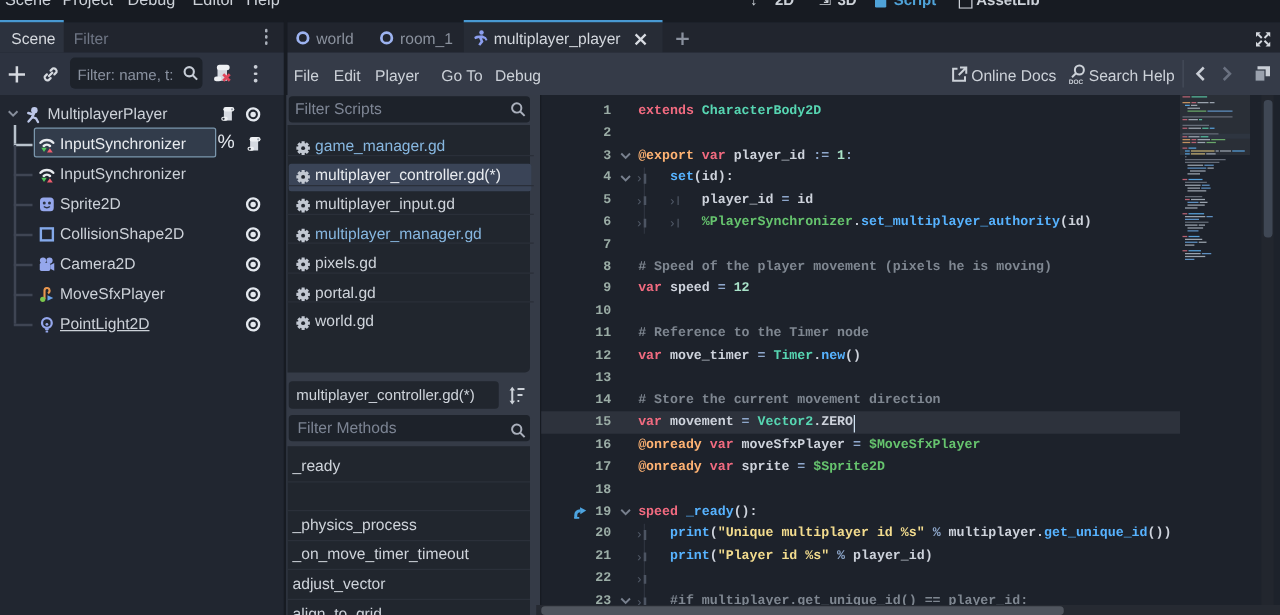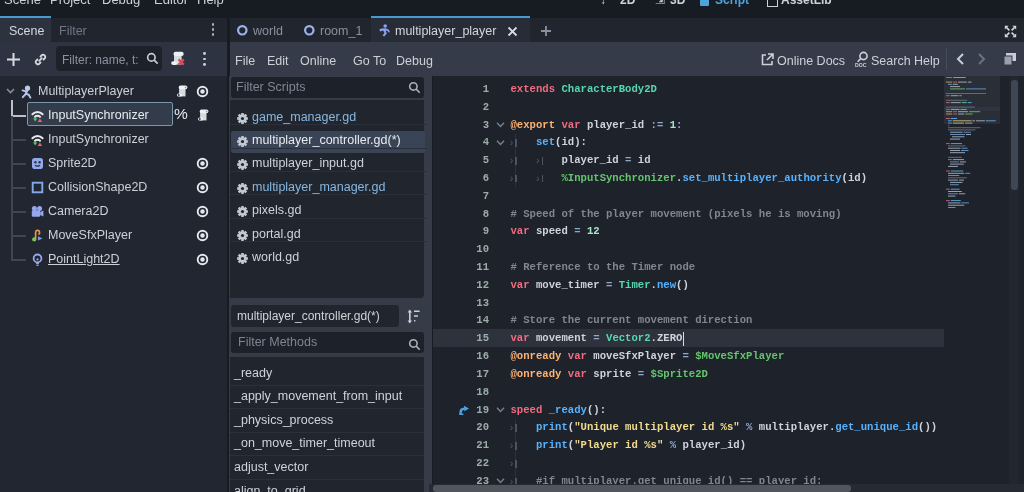--- a/index.html
+++ b/index.html
@@ -88,21 +88,21 @@
       <rect x="4.0" y="3.2" width="7.6" height="10.4" fill="#d6dae1"></rect>
       <rect x="3.5" y="0.8" width="10.2" height="4.3" rx="2.1" fill="#eef0f3"></rect>
       <rect x="1.2" y="10.2" width="6" height="3.8" rx="1.9" fill="#eef0f3"></rect>
       <path d="M8.6 8.4 L13.8 13.6 M13.8 8.4 L8.6 13.6" stroke="#e0485c" stroke-width="2.2"></path>
     </svg>
 <div class="a" style="left:203px;top:52px;width:2.8px;height:2.8px;background:#c9ced6;border-radius:50%;"></div>
 <div class="a" style="left:203px;top:57.5px;width:2.8px;height:2.8px;background:#c9ced6;border-radius:50%;"></div>
 <div class="a" style="left:203px;top:63px;width:2.8px;height:2.8px;background:#c9ced6;border-radius:50%;"></div>
 <div class="t" style="left:235px;top:53.5px;font-size:12.5px;color:#ccd1d8;">File</div>
 <div class="t" style="left:267px;top:53.5px;font-size:12.5px;color:#ccd1d8;">Edit</div>
-<div class="t" style="left:300px;top:53.5px;font-size:12.5px;color:#ccd1d8;">Online</div>
+<div class="t" style="left:300px;top:53.5px;font-size:12.5px;color:#ccd1d8;">Player</div>
 <div class="t" style="left:353px;top:53.5px;font-size:12.5px;color:#ccd1d8;">Go To</div>
 <div class="t" style="left:396px;top:53.5px;font-size:12.5px;color:#ccd1d8;">Debug</div>
 <svg class="a" style="left:761px;top:53px;" width="13" height="13" viewBox="0 0 13 13">
       <path d="M5 2 H1.5 V11.5 H11 V8" stroke="#ccd1d8" stroke-width="1.6" fill="none"></path>
       <path d="M7 1 H12 V6 M12 1 L6 7" stroke="#ccd1d8" stroke-width="1.6" fill="none"></path>
     </svg>
 <div class="t" style="left:777px;top:53.5px;font-size:12.5px;color:#ccd1d8;">Online Docs</div>
 <svg class="a" style="left:855px;top:51px;" width="15" height="17" viewBox="0 0 15 17">
       <circle cx="8.5" cy="5" r="3.6" fill="none" stroke="#ccd1d8" stroke-width="1.6"></circle>
       <path d="M5.8 7.6 L2.6 10.8" stroke="#ccd1d8" stroke-width="1.6"></path>
@@ -330,21 +330,20 @@
       <path d="M0.6 11.6 L2.8 14.6 L5 11.6 Z" fill="#ccd1d8"></path>
     </svg>
 <div class="a" style="left:230.5px;top:331.5px;width:193.5px;height:21px;background:#1d222a;border-radius:3px;"></div>
 <div class="t" style="left:238px;top:335px;font-size:12.5px;color:#7c8493;">Filter Methods</div>
 <svg class="a" style="left:408px;top:338px;" width="13" height="13" viewBox="0 0 14 14">
       <circle cx="5.8" cy="5.8" r="4" fill="none" stroke="#aab0bc" stroke-width="1.7"></circle>
       <path d="M8.8 8.8 L12.6 12.6" stroke="#aab0bc" stroke-width="1.7"></path>
     </svg>
 <div class="a" style="left:229.5px;top:357px;width:194.5px;height:135px;background:#21262e;"></div>
 <div class="t" style="left:234px;top:365.5px;font-size:12.5px;color:#ced3da;">_ready</div>
-<div class="t" style="left:234px;top:389.1px;font-size:12.5px;color:#ced3da;">_apply_movement_from_input</div>
 <div class="a" style="left:229.5px;top:384.6px;width:194.5px;height:1px;background:#2b303a;"></div>
 <div class="t" style="left:234px;top:412.7px;font-size:12.5px;color:#ced3da;">_physics_process</div>
 <div class="a" style="left:229.5px;top:408.2px;width:194.5px;height:1px;background:#2b303a;"></div>
 <div class="t" style="left:234px;top:436.3px;font-size:12.5px;color:#ced3da;">_on_move_timer_timeout</div>
 <div class="a" style="left:229.5px;top:431.8px;width:194.5px;height:1px;background:#2b303a;"></div>
 <div class="t" style="left:234px;top:459.9px;font-size:12.5px;color:#ced3da;">adjust_vector</div>
 <div class="a" style="left:229.5px;top:455.4px;width:194.5px;height:1px;background:#2b303a;"></div>
 <div class="t" style="left:234px;top:483.5px;font-size:12.5px;color:#ced3da;">align_to_grid</div>
 <div class="a" style="left:229.5px;top:479.0px;width:194.5px;height:1px;background:#2b303a;"></div>
 <div class="a" style="left:431.5px;top:76px;width:592.5px;height:416px;background:#1d222b;"></div>
@@ -390,21 +389,21 @@
       <path d="M5 1.8 L10 4.4 L5.3 7.3 Z" fill="#4da4e0"></path>
       <path d="M0.4 9.6 H4.4 V11 H0.4 Z" fill="#4da4e0"></path>
     </svg>
 <div class="a" style="left:514.7px;top:133.6px;width:1px;height:53.5px;background:rgba(130,140,160,0.16);"></div>
 <div class="a" style="left:514.7px;top:418.6px;width:1px;height:71px;background:rgba(130,140,160,0.16);"></div>
 <div class="a mono" style="left:510.5px;top:80.9px;color:#ced3dc;"><span style="color:#f26b80">extends </span><span style="color:#57d6b2">CharacterBody2D</span>
 
 <span style="color:#ffb373">@export </span><span style="color:#f26b80">var </span><span style="color:#ced3dc">player_id </span><span style="color:#8fa8cc">:= </span><span style="color:#a9e3c9">1</span><span style="color:#8fa8cc">:</span>
     <span style="color:#57b3ff">set</span><span style="color:#ced3dc">(id):</span>
         <span style="color:#ced3dc">player_id </span><span style="color:#8fa8cc">= </span><span style="color:#ced3dc">id</span>
-        <span style="color:#66c46e">%InputSynchronizer</span><span style="color:#ced3dc">.</span><span style="color:#57b3ff">set_multiplayer_authority</span><span style="color:#ced3dc">(id)</span>
+        <span style="color:#66c46e">%PlayerSynchronizer</span><span style="color:#ced3dc">.</span><span style="color:#57b3ff">set_multiplayer_authority</span><span style="color:#ced3dc">(id)</span>
 
 <span style="color:#7f8791"># Speed of the player movement (pixels he is moving)</span>
 <span style="color:#f26b80">var </span><span style="color:#ced3dc">speed </span><span style="color:#8fa8cc">= </span><span style="color:#a9e3c9">12</span>
 
 <span style="color:#7f8791"># Reference to the Timer node</span>
 <span style="color:#f26b80">var </span><span style="color:#ced3dc">move_timer </span><span style="color:#8fa8cc">= </span><span style="color:#57d6b2">Timer</span><span style="color:#ced3dc">.</span><span style="color:#57b3ff">new</span><span style="color:#ced3dc">()</span>
 
 <span style="color:#7f8791"># Store the current movement direction</span>
 <span style="color:#f26b80">var </span><span style="color:#ced3dc">movement </span><span style="color:#8fa8cc">= </span><span style="color:#57d6b2">Vector2</span><span style="color:#ced3dc">.ZERO</span>
 <span style="color:#ffb373">@onready </span><span style="color:#f26b80">var </span><span style="color:#ced3dc">moveSfxPlayer </span><span style="color:#8fa8cc">= </span><span style="color:#66c46e">$MoveSfxPlayer</span>

